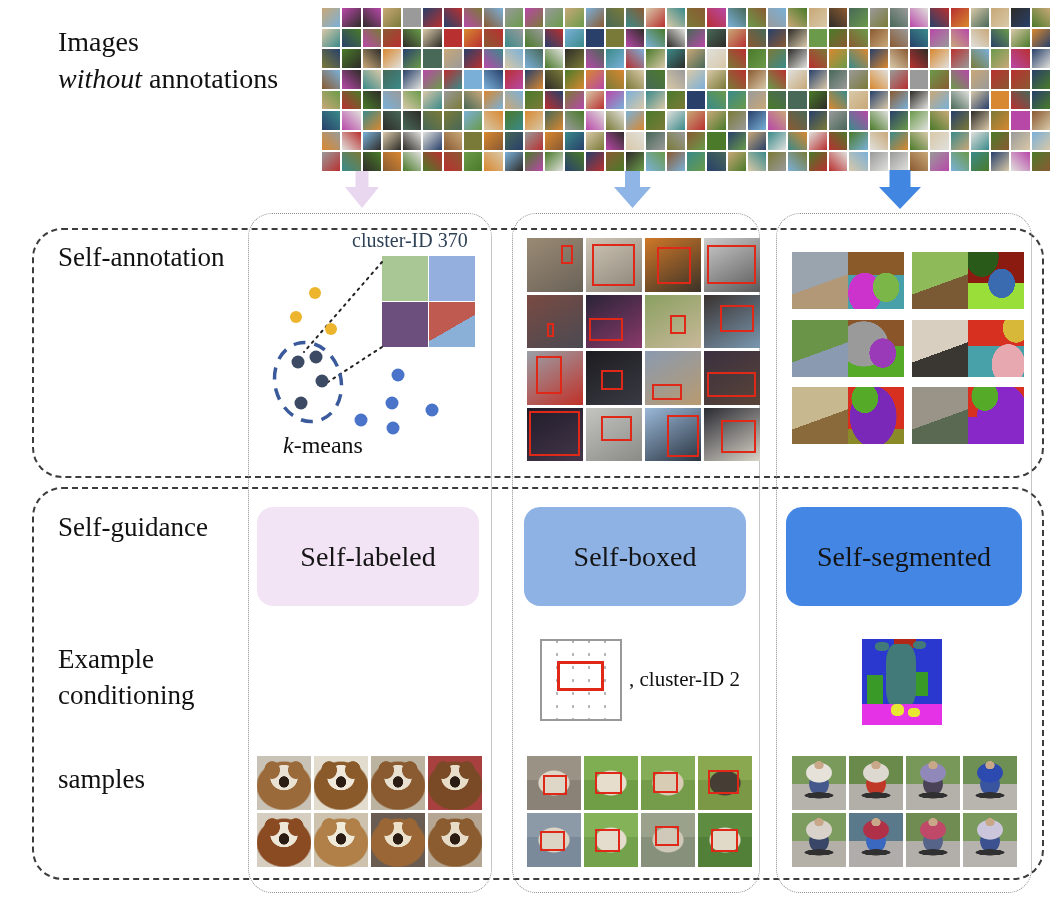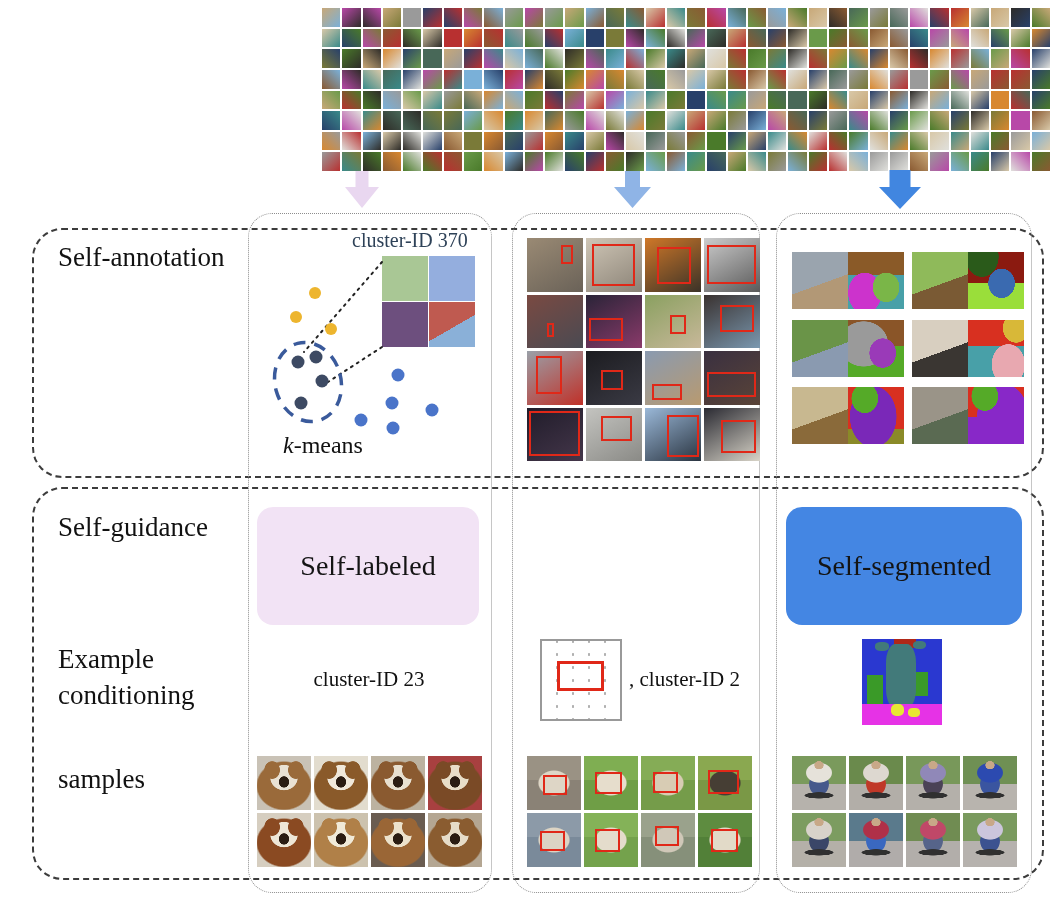--- a/index.html
+++ b/index.html
@@ -52,21 +52,21 @@
   .collage-tile{position:relative;width:100%;height:100%;}
   .redbox{position:absolute;border:2.5px solid var(--annotation-box-red);box-sizing:border-box;}
   .redbox.thin{border-width:2px;}
 
   
   .segpairs{position:absolute;left:792px;top:252px;width:236px;height:194px;}
   .segpair{position:absolute;width:112px;height:57px;display:flex;}
   .seghalf{width:50%;height:100%;}
 
   
-  .pill{position:absolute;top:507px;height:118px;border-radius:16px;display:flex;align-items:center;justify-content:center;font-size:28px;color:#141414;text-align:right;}
+  .pill{position:absolute;top:507px;height:99px;border-radius:16px;display:flex;align-items:center;justify-content:center;font-size:28px;color:#141414;text-align:right;}
   .pill-1{left:257px;width:222px;background:var(--guidance-labeled-bg);}
   .pill-2{left:524px;width:222px;background:var(--guidance-boxed-bg);}
   .pill-3{left:786px;width:236px;background:var(--guidance-segmented-bg);}
 
   
   .cond-text{position:absolute;font-size:21px;white-space:nowrap;}
   .cond-1{left:248px;top:667px;width:242px;text-align:center;}
   .cond-2{left:629px;top:667px;}
   .sketch{position:absolute;left:540px;top:639px;width:82px;height:82px;border:2px solid var(--sketch-border);box-sizing:border-box;background-color:#fff;
           background-image:radial-gradient(var(--sketch-dot) 1.3px,transparent 1.5px);background-size:16px 13px;background-position:7px 7px;}
@@ -79,20 +79,26 @@
   .samples-grid{position:absolute;top:756px;width:225px;height:111px;display:grid;
                 grid-template-columns:repeat(4,54px);grid-template-rows:repeat(2,54px);gap:3px;}
   .dogs{left:257px;} .sheep{left:527px;} .skaters{left:792px;}
   .stile{position:relative;width:54px;height:54px;}
 </style>
 </head>
 <body>
 
 <div class="canvas">
 
+  <div class="hdr">
+    <div><span>Images</span></div>
+    <div>
+      <i>without</i><span> annotations</span>
+    </div>
+  </div>
 
   <div class="mosaic">
       <div class="mcell" style="background: linear-gradient(135deg, rgb(200, 168, 120), rgb(122, 176, 216));"></div>
       <div class="mcell" style="background: linear-gradient(315deg, rgb(46, 44, 40), rgb(184, 72, 168));"></div>
       <div class="mcell" style="background: linear-gradient(45deg, rgb(46, 44, 40), rgb(184, 72, 168));"></div>
       <div class="mcell" style="background: linear-gradient(135deg, rgb(200, 168, 120), rgb(122, 122, 56));"></div>
       <div class="mcell" style="background: linear-gradient(225deg, rgb(154, 154, 154), rgb(154, 154, 154));"></div>
       <div class="mcell" style="background: linear-gradient(135deg, rgb(40, 64, 106), rgb(184, 48, 48));"></div>
       <div class="mcell" style="background: linear-gradient(45deg, rgb(40, 64, 106), rgb(184, 48, 48));"></div>
       <div class="mcell" style="background: linear-gradient(45deg, rgb(184, 72, 168), rgb(122, 122, 56));"></div>
@@ -505,23 +511,23 @@
         <div class="seghalf" style="background: linear-gradient(160deg, rgb(200, 184, 144) 0px, rgb(200, 184, 144) 55%, rgb(138, 106, 58) 55%, rgb(138, 106, 58) 100%);"></div>
         <div class="seghalf" style="background-color: rgb(216, 48, 32); background-image: radial-gradient(24% 26% at 30% 20%, rgb(85, 170, 40) 0px, rgb(85, 170, 40) 98%, transparent 100%), radial-gradient(42% 54% at 45% 52%, rgb(122, 40, 184) 0px, rgb(122, 40, 184) 98%, transparent 100%), linear-gradient(transparent 0px, transparent 74%, rgb(138, 138, 40) 74%, rgb(138, 138, 40) 100%);"></div>
       </div>
       <div class="segpair" style="left: 120px; top: 135px;">
         <div class="seghalf" style="background: linear-gradient(160deg, rgb(154, 148, 136) 0px, rgb(154, 148, 136) 55%, rgb(90, 106, 82) 55%, rgb(90, 106, 82) 100%);"></div>
         <div class="seghalf" style="background-color: rgb(216, 48, 32); background-image: radial-gradient(24% 26% at 30% 16%, rgb(85, 170, 40) 0px, rgb(85, 170, 40) 98%, transparent 100%), radial-gradient(46% 56% at 62% 50%, rgb(136, 40, 200) 0px, rgb(136, 40, 200) 98%, transparent 100%), linear-gradient(transparent 0px, transparent 52%, rgb(136, 40, 200) 52%, rgb(136, 40, 200) 100%);"></div>
       </div>
     </div>
 
   <div class="pill pill-1">Self-labeled</div>
+  <div class="pill pill-2">Self-boxed</div>
   <div class="pill pill-3">Self-segmented</div>
 
-  <div class="cond-text cond-1">cluster-ID 23</div>
   <div class="sketch">
     <div class="redbox" style="left:15px;top:20px;width:47px;height:30px;"></div>
   </div>
   <div class="cond-text cond-2">, cluster-ID 2</div>
   <div class="cond-seg segthumb">
       <div class="seglayer" style="left: 0%; top: 0%; width: 100%; height: 100%; background: rgb(42, 56, 208); border-radius: 0%;"></div>
       <div class="seglayer" style="left: 40%; top: 0%; width: 28%; height: 10%; background: rgb(176, 40, 24); border-radius: 0%;"></div>
       <div class="seglayer" style="left: 6%; top: 42%; width: 20%; height: 34%; background: rgb(58, 154, 40); border-radius: 0%;"></div>
       <div class="seglayer" style="left: 66%; top: 38%; width: 16%; height: 28%; background: rgb(58, 154, 40); border-radius: 0%;"></div>
       <div class="seglayer" style="left: 16%; top: 4%; width: 18%; height: 10%; background: rgb(66, 122, 122); border-radius: 40%;"></div>

